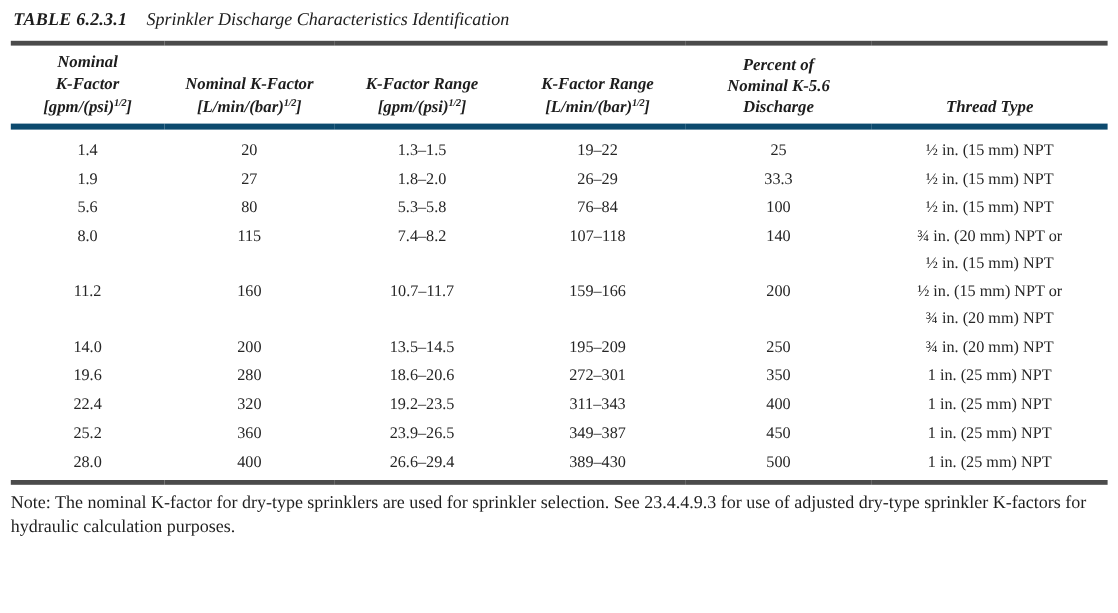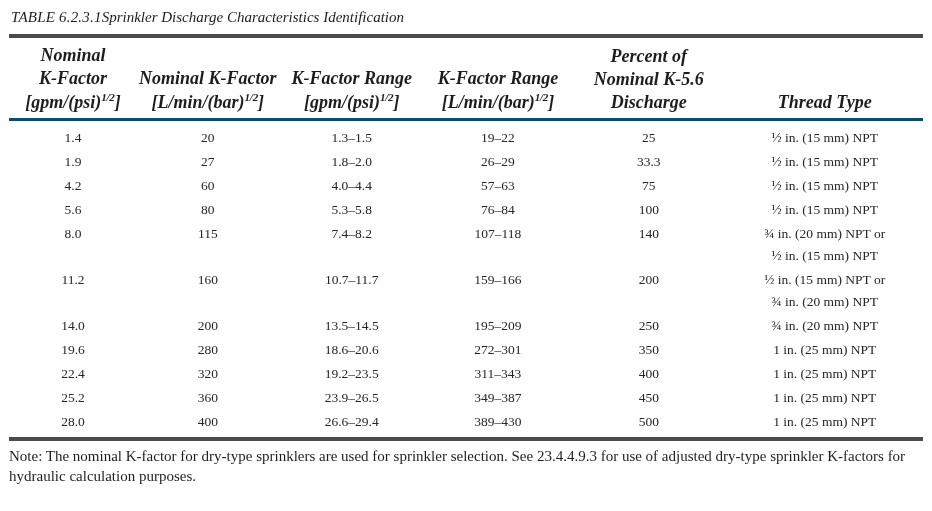--- a/index.html
+++ b/index.html
@@ -19,41 +19,41 @@
     color: #262626;
   }
   .title-row {
     font-size: 15px;
     font-style: italic;
     padding: 3px 0 8px 2px;
     color: #1d1d1d;
     white-space: nowrap;
   }
   .title-label {
-    font-weight: normal;
-    margin-right: 0;
+    font-weight: bold;
+    margin-right: 16px;
     letter-spacing: 0.2px;
   }
   table.k-table {
     width: 100%;
     border-collapse: collapse;
     border-top: 4px solid #4b4b4b;
     border-bottom: 4px solid #4b4b4b;
     table-layout: fixed;
   }
   thead th {
-    font-size: 18px;
+    font-size: 14px;
     font-style: italic;
     font-weight: bold;
     color: #1d1d1d;
     text-align: center;
     vertical-align: bottom;
     line-height: 1.28;
     padding: 6px 2px 4px 2px;
-    border-bottom: 3px solid #0c4a6e;
+    border-bottom: 5px solid #0c4a6e;
   }
   .hsup {
     font-size: 0.62em;
     vertical-align: super;
     letter-spacing: -0.3px;
     margin-top: 32px;
   }
   tbody td {
     font-size: 13.5px;
     text-align: center;
@@ -139,28 +139,20 @@
         </tr>
         <tr>
           <td>1.9</td>
           <td>27</td>
           <td>1.8–2.0</td>
           <td>26–29</td>
           <td>33.3</td>
           <td><span class="thread-block"><div>½ in. (15 mm) NPT</div></span></td>
         </tr>
         <tr>
-          <td>4.2</td>
-          <td>60</td>
-          <td>4.0–4.4</td>
-          <td>57–63</td>
-          <td>75</td>
-          <td><span class="thread-block"><div>½ in. (15 mm) NPT</div></span></td>
-        </tr>
-        <tr>
           <td>5.6</td>
           <td>80</td>
           <td>5.3–5.8</td>
           <td>76–84</td>
           <td>100</td>
           <td><span class="thread-block"><div>½ in. (15 mm) NPT</div></span></td>
         </tr>
         <tr>
           <td>8.0</td>
           <td>115</td>

